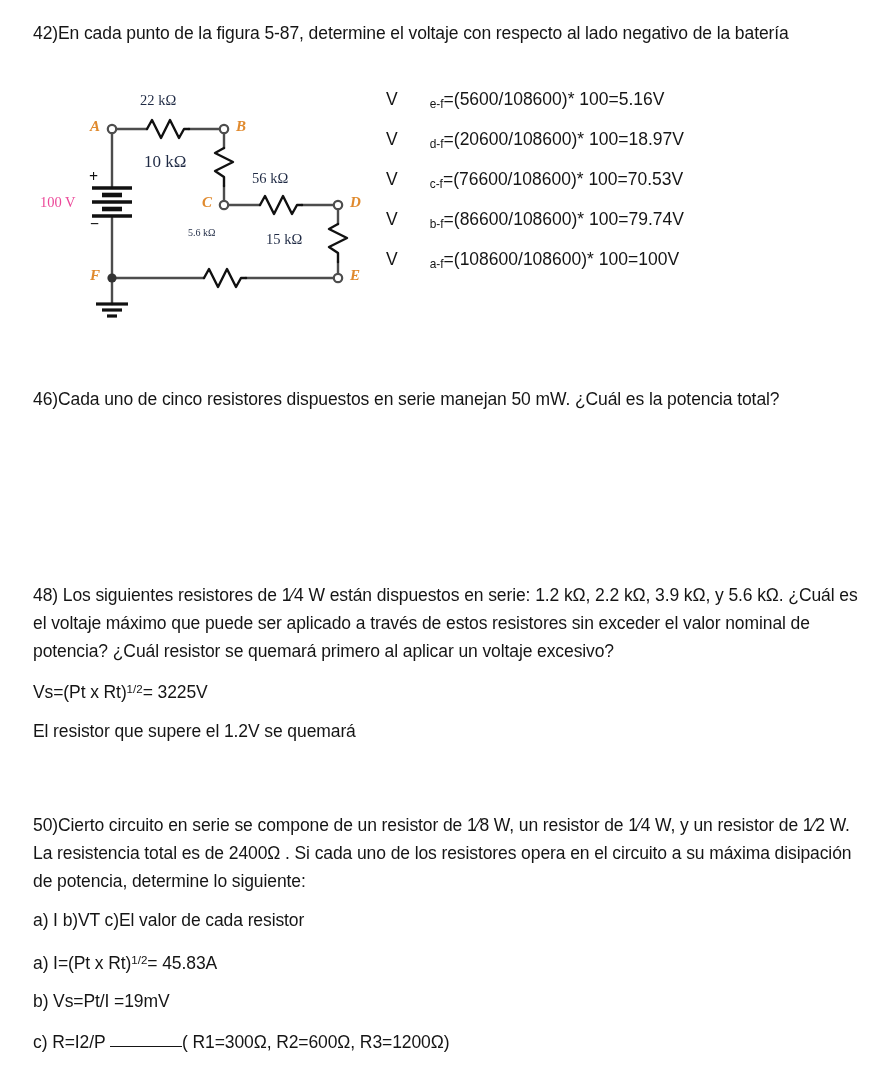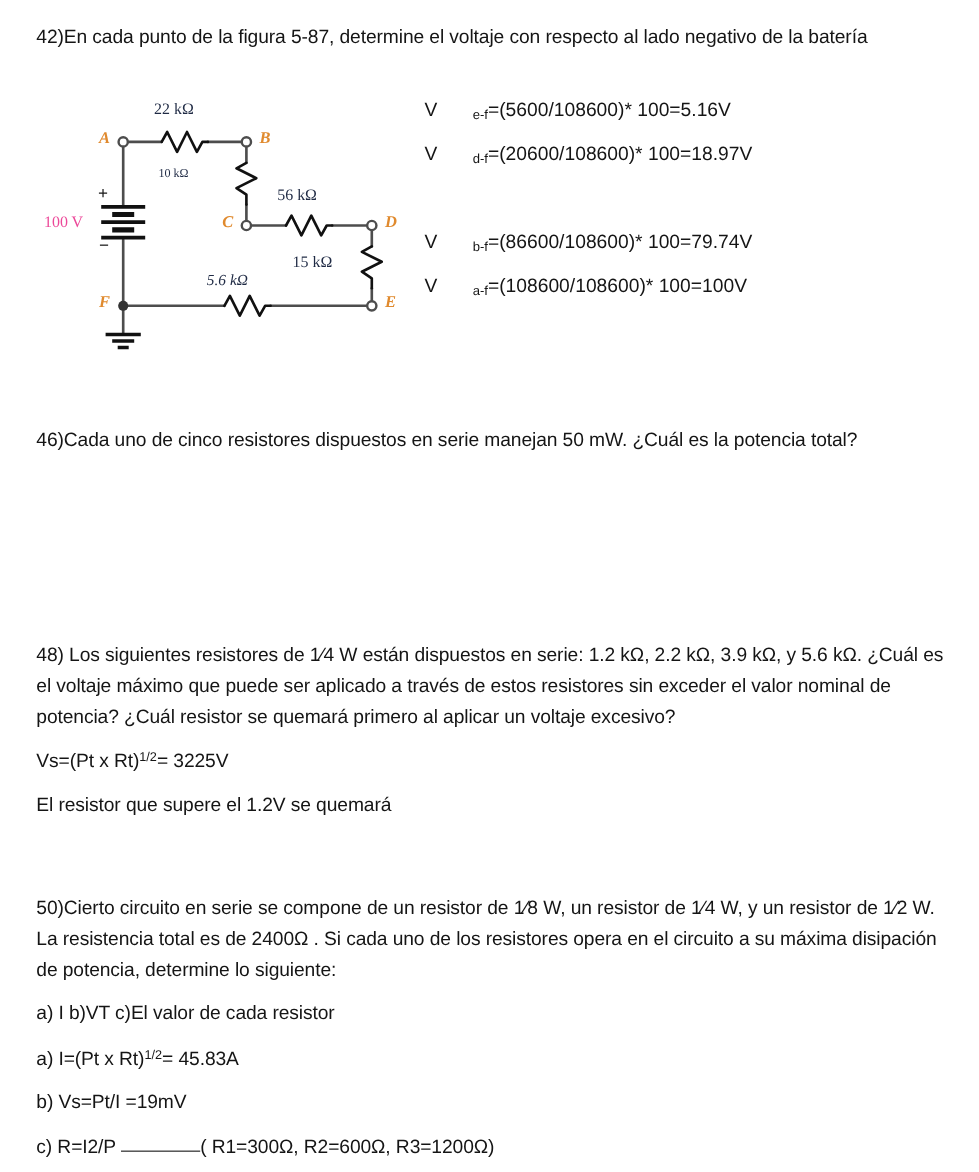--- a/index.html
+++ b/index.html
@@ -153,35 +153,38 @@
     </svg>
 
     <div style="position:absolute;left:56px;top:30px;font-family:'Liberation Serif',serif;font-style:italic;font-weight:bold;font-size:15px;color:#E08A2E;">A</div>
     <div style="position:absolute;left:202px;top:30px;font-family:'Liberation Serif',serif;font-style:italic;font-weight:bold;font-size:15px;color:#E08A2E;">B</div>
     <div style="position:absolute;left:168px;top:106px;font-family:'Liberation Serif',serif;font-style:italic;font-weight:bold;font-size:15px;color:#E08A2E;">C</div>
     <div style="position:absolute;left:316px;top:106px;font-family:'Liberation Serif',serif;font-style:italic;font-weight:bold;font-size:15px;color:#E08A2E;">D</div>
     <div style="position:absolute;left:316px;top:179px;font-family:'Liberation Serif',serif;font-style:italic;font-weight:bold;font-size:15px;color:#E08A2E;">E</div>
     <div style="position:absolute;left:56px;top:179px;font-family:'Liberation Serif',serif;font-style:italic;font-weight:bold;font-size:15px;color:#E08A2E;">F</div>
 
     <div style="position:absolute;left:106px;top:4px;font-family:'Liberation Serif',serif;font-size:14.5px;color:#1F2A44;">22 kΩ</div>
-    <div style="position:absolute;left:110px;top:64px;font-family:'Liberation Serif',serif;font-size:11px;color:#1F2A44;">10 kΩ</div>
+    <div style="position:absolute;left:110px;top:64px;font-family:'Liberation Serif',serif;font-size:17px;color:#1F2A44;">10 kΩ</div>
     <div style="position:absolute;left:218px;top:82px;font-family:'Liberation Serif',serif;font-size:14.5px;color:#1F2A44;">56 kΩ</div>
     <div style="position:absolute;left:232px;top:143px;font-family:'Liberation Serif',serif;font-size:14.5px;color:#1F2A44;">15 kΩ</div>
-    <div style="position:absolute;left:154px;top:160px;font-family:'Liberation Serif',serif;font-size:14px;color:#1F2A44;font-style:italic;">5.6 kΩ</div>
+    <div style="position:absolute;left:154px;top:139px;font-family:'Liberation Serif',serif;font-size:10px;color:#1F2A44;">5.6 kΩ</div>
 
     <div style="position:absolute;left:6px;top:106px;font-family:'Liberation Serif',serif;font-size:14.5px;color:#ec4899;">100 V</div>
     <div style="position:absolute;left:55px;top:80px;font-family:'Liberation Serif',serif;font-weight:bold;font-size:16px;color:#111;">+</div>
     <div style="position:absolute;left:56px;top:127px;font-family:'Liberation Serif',serif;font-weight:bold;font-size:16px;color:#111;">−</div>
   </div>
 
   <div class="eq" style="top:88px;">
     <span>V</span><sub>e-f</sub><span>=(5600/108600)* 100=5.16V</span>
   </div>
   <div class="eq" style="top:128px;">
     <span>V</span><sub>d-f</sub><span>=(20600/108600)* 100=18.97V</span>
+  </div>
+  <div class="eq" style="top:168px;">
+    <span>V</span><sub>c-f</sub><span>=(76600/108600)* 100=70.53V</span>
   </div>
   <div class="eq" style="top:208px;">
     <span>V</span><sub>b-f</sub><span>=(86600/108600)* 100=79.74V</span>
   </div>
   <div class="eq" style="top:248px;">
     <span>V</span><sub>a-f</sub><span>=(108600/108600)* 100=100V</span>
   </div>
 
   <div class="para body-left" style="top:385px; width:790px;">46)Cada uno de cinco resistores dispuestos en serie manejan 50 mW. ¿Cuál es la potencia total?</div>
 

